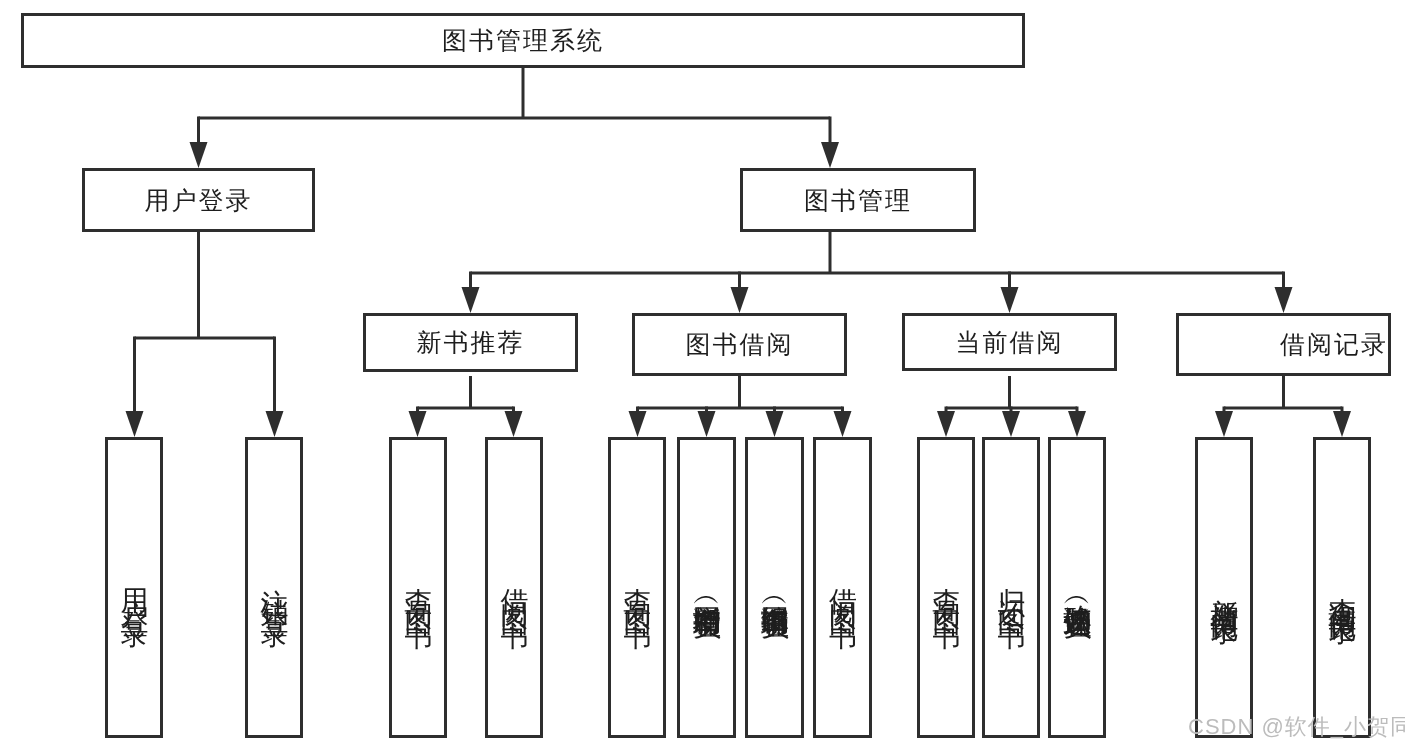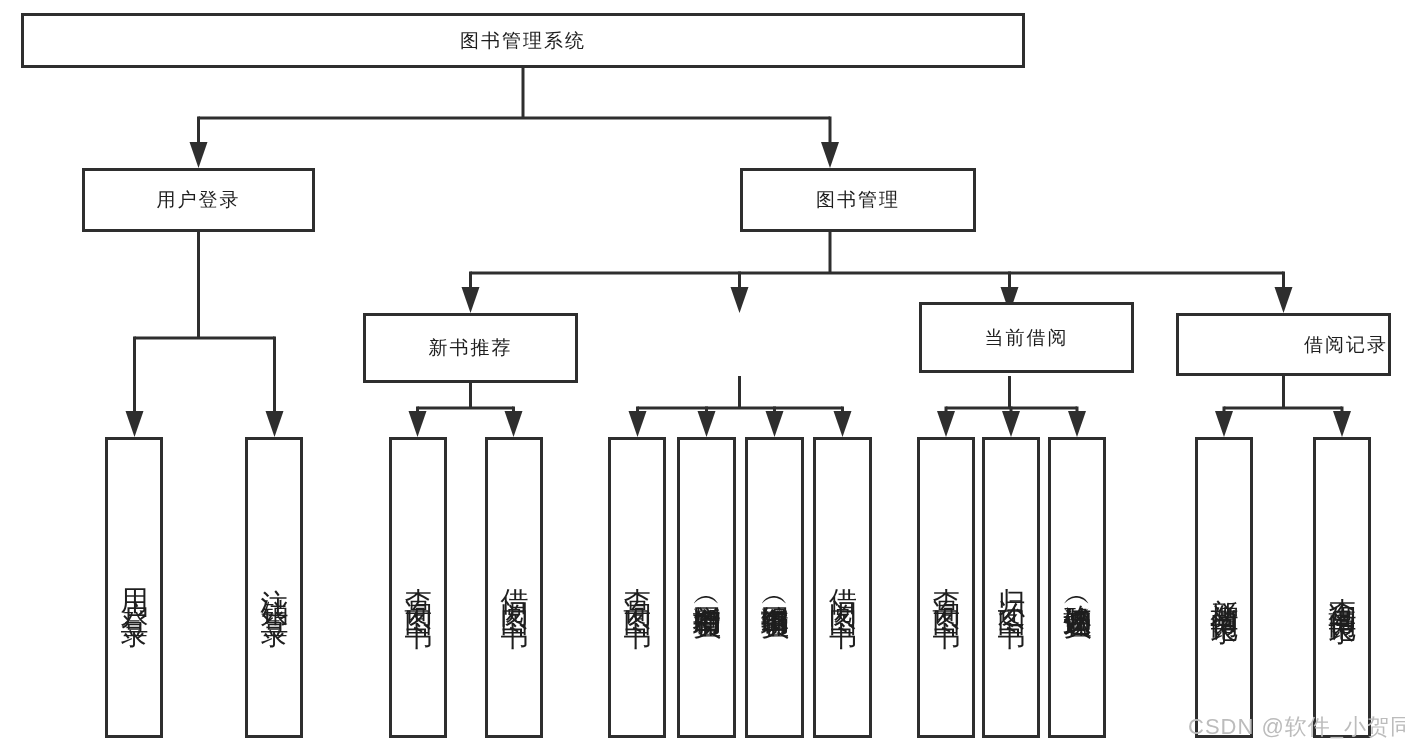--- a/index.html
+++ b/index.html
@@ -31,21 +31,21 @@
   .hbox {
     position: absolute;
     box-sizing: border-box;
     border: 3px solid #2e2e2e;
     background: #ffffff;
     display: flex;
     align-items: center;
     justify-content: center;
   }
   .hbox .lbl {
-    font-size: 19px;
+    font-size: 25px;
     letter-spacing: 2px;
     white-space: nowrap;
     font-family: Liberation Serif, serif;
   }
   .vbox {
     position: absolute;
     top: 437px;
     width: 58px;
     height: 301px;
     box-sizing: border-box;
@@ -153,24 +153,27 @@
     <span class="lbl">图书管理系统</span>
   </div>
 
   <div class="hbox" style="left:82px; top:168px; width:233px; height:64px;">
     <span class="lbl">用户登录</span>
   </div>
   <div class="hbox" style="left:712px; top:168px; width:236px; height:64px;margin-left:28px;">
     <span class="lbl">图书管理</span>
   </div>
 
-  <div class="hbox" style="left:363px; top:313px; width:215px; height:70px;">
+  <div class="hbox" style="left:363px; top:313px; width:215px; height:59px;">
     <span class="lbl">新书推荐</span>
   </div>
-  <div class="hbox" style="left:902px; top:302px; width:215px; height:71px;margin-left:17px;">
+  <div class="hbox" style="left:632px; top:313px; width:215px; height:63px;">
+    <span class="lbl">图书借阅</span>
+  </div>
+  <div class="hbox" style="left:902px; top:313px; width:215px; height:58px;">
     <span class="lbl">当前借阅</span>
   </div>
   <div class="hbox" style="left:1176px; top:313px; width:215px; height:63px;justify-content:flex-end;">
     <span class="lbl">借阅记录</span>
   </div>
 
   <div class="vbox ls4" style="left:105px;">
     <span class="lbl">用户登录</span>
   </div>
   <div class="vbox ls4" style="left:245px;">

